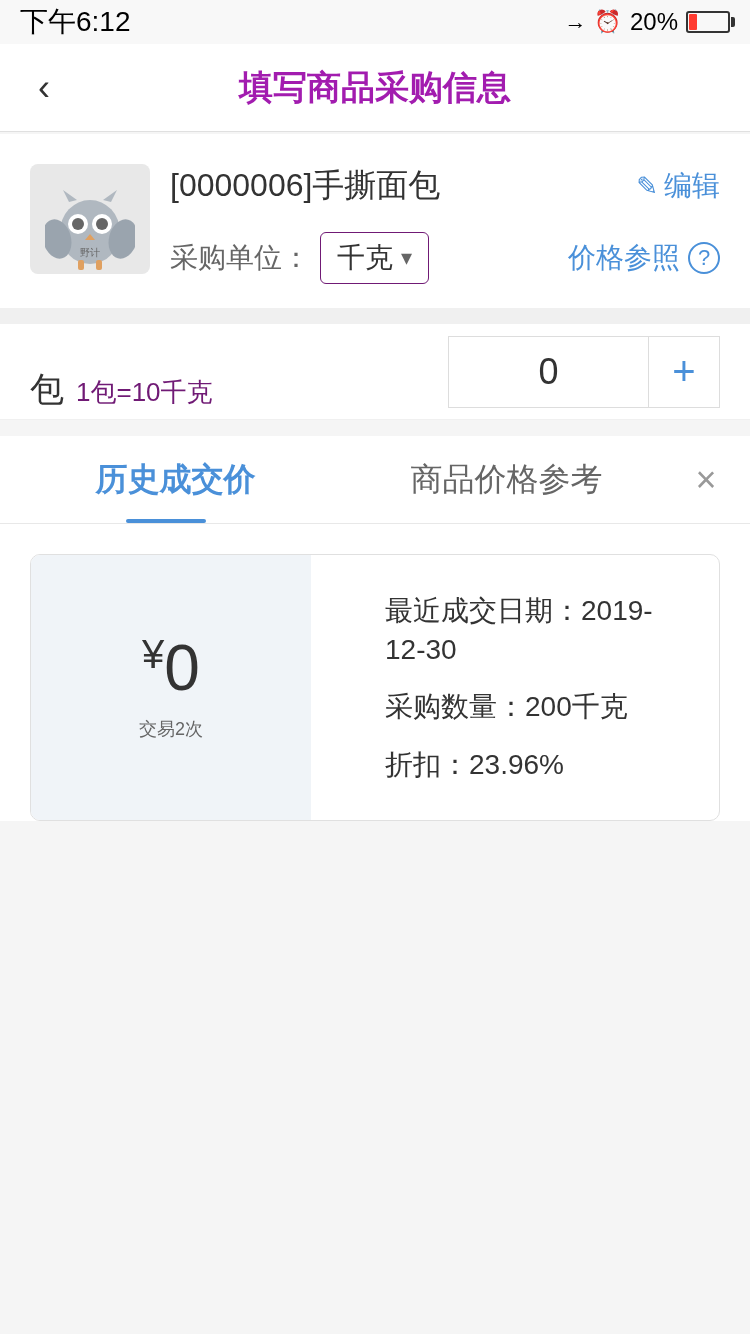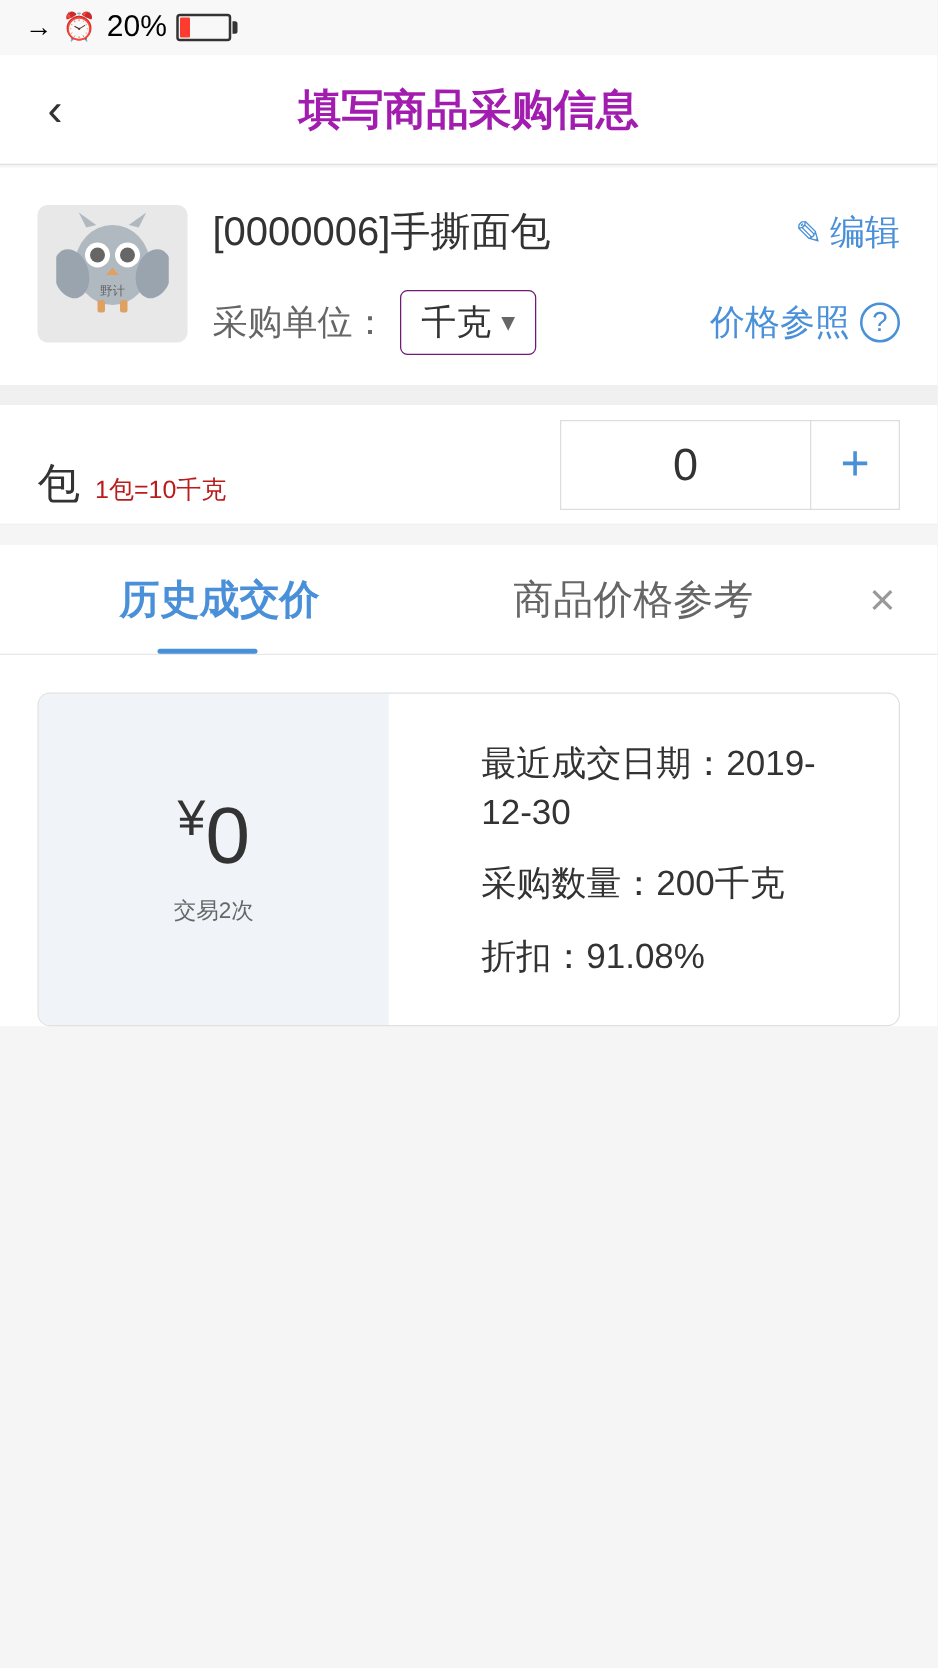--- a/index.html
+++ b/index.html
@@ -110,21 +110,21 @@
       align-items: flex-start;
       gap: 20px;
     }
     .product-image {
       width: 120px;
       height: 110px;
       background: #e8e8e8;
       border-radius: 8px;
       flex-shrink: 0;
       display: flex;
-      align-items: flex-start;
+      align-items: flex-end;
       justify-content: center;
       overflow: hidden;
     }
     .product-details {
       flex: 1;
     }
     .product-name-row {
       display: flex;
       align-items: center;
       justify-content: space-between;
@@ -217,22 +217,22 @@
       align-items: baseline;
       gap: 12px;
       flex: 1;
     }
     .quantity-unit-big {
       font-size: 34px;
       color: #333;
       font-weight: 500;
     }
     .quantity-sub {
-      font-size: 20px;
-      color: #b91c1c;
+      font-size: 26px;
+      color: #701a75;
       margin-top: 44px;
     }
     .quantity-input-container {
       display: flex;
       align-items: center;
       gap: 0;
     }
     .quantity-input {
       width: 200px;
       height: 72px;
@@ -357,20 +357,21 @@
     .price-detail-row {
       font-size: 28px;
       color: #333;
       line-height: 1.4;
     }
   </style>
 </head>
 <body>
 
 <div class="status-bar">
+  <div class="status-center">下午6:12</div>
   <div class="status-right">
     <span style="font-size:22px;">→</span>
     <span style="font-size:22px;">⏰</span>
     <span class="battery-text">20%</span>
     <span class="battery-icon">
       <span class="battery-fill"></span>
     </span>
   </div>
 </div>
 
@@ -466,17 +467,17 @@
       <div class="price-transactions">交易2次</div>
     </div>
     <div class="price-card-right">
       <div class="price-detail-row">
         <span>最近成交日期：</span><span>2019-12-30</span>
       </div>
       <div class="price-detail-row">
         <span>采购数量：</span><span>200千克</span>
       </div>
       <div class="price-detail-row">
-        <span>折扣：</span><span>91.08%</span>
+        <span>折扣：</span><span>23.96%</span>
       </div>
     </div>
   </div>
 </div>
 
 </body></html>

